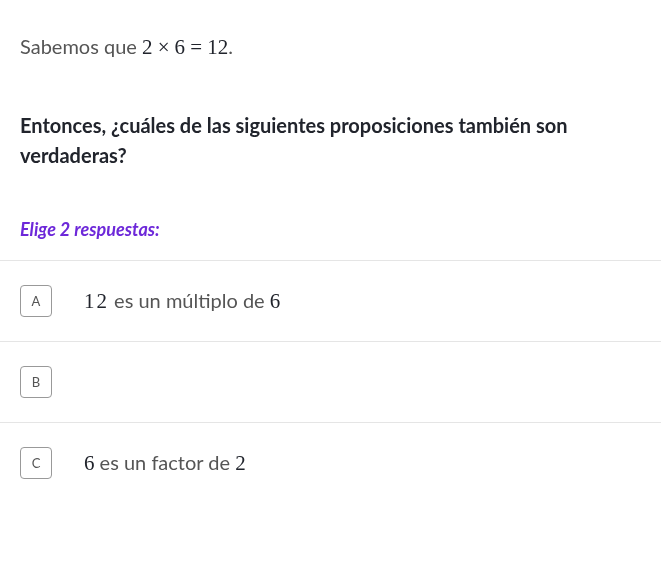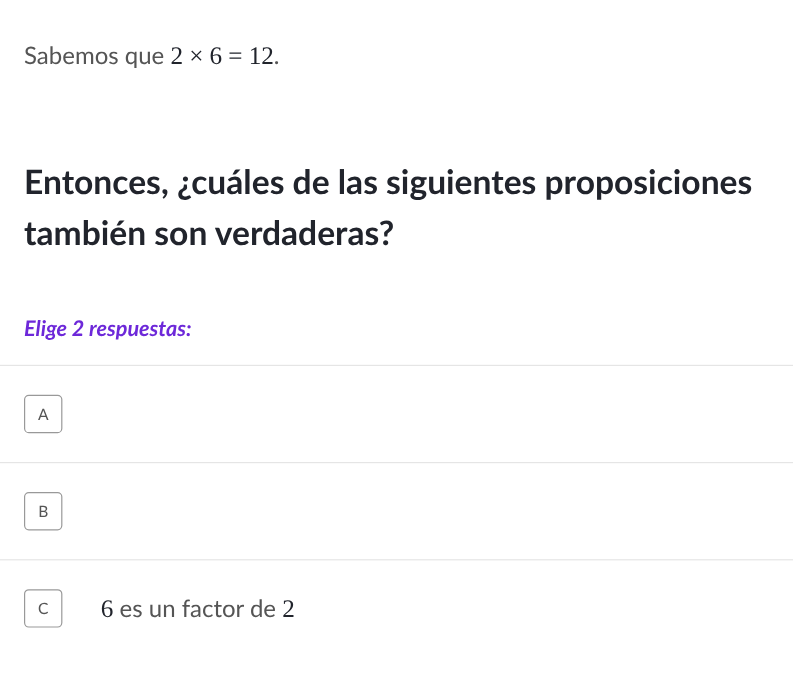--- a/index.html
+++ b/index.html
@@ -11,30 +11,30 @@
       font-family: -apple-system, BlinkMacSystemFont, "Segoe UI", "Lato", sans-serif;
       background: #ffffff;
       width: 661px;
       height: 582px;
       padding: 32px 20px 0 20px;
       color: #21242c;
     }
     .statement {
       font-size: 20px;
       color: #555;
-      margin-bottom: 69px;
+      margin-bottom: 48px;
       line-height: 1.4;
     }
     .statement .math {
       font-family: "Times New Roman", serif;
       color: #21242c;
       font-size: 21px;
     }
     .question {
-      font-size: 28px;
+      font-size: 20px;
       font-weight: 700;
       color: #21242c;
       line-height: 1.5;
       margin-bottom: 48px;
     }
     .instruction {
       font-size: 18px;
       font-weight: 700;
       font-style: italic;
       color: #6d28d9;
@@ -91,20 +91,23 @@
   <span class="math">12</span><span>.</span>
 </div>
 
 <div class="question">Entonces, ¿cuáles de las siguientes proposiciones también son verdaderas?</div>
 
 <div class="instruction">Elige 2 respuestas:</div>
 
 <div class="options">
   <div class="option">
     <div class="option-letter">A</div>
+    <div class="option-text">
+      <span class="mathnum">12</span><span> es un múltiplo de </span><span class="mathnum single">6</span>
+    </div>
   </div>
   <div class="option">
     <div class="option-letter">B</div>
   </div>
   <div class="option">
     <div class="option-letter">C</div>
     <div class="option-text">
       <span class="mathnum single">6</span><span> es un factor de </span><span class="mathnum single">2</span>
     </div>
   </div>

